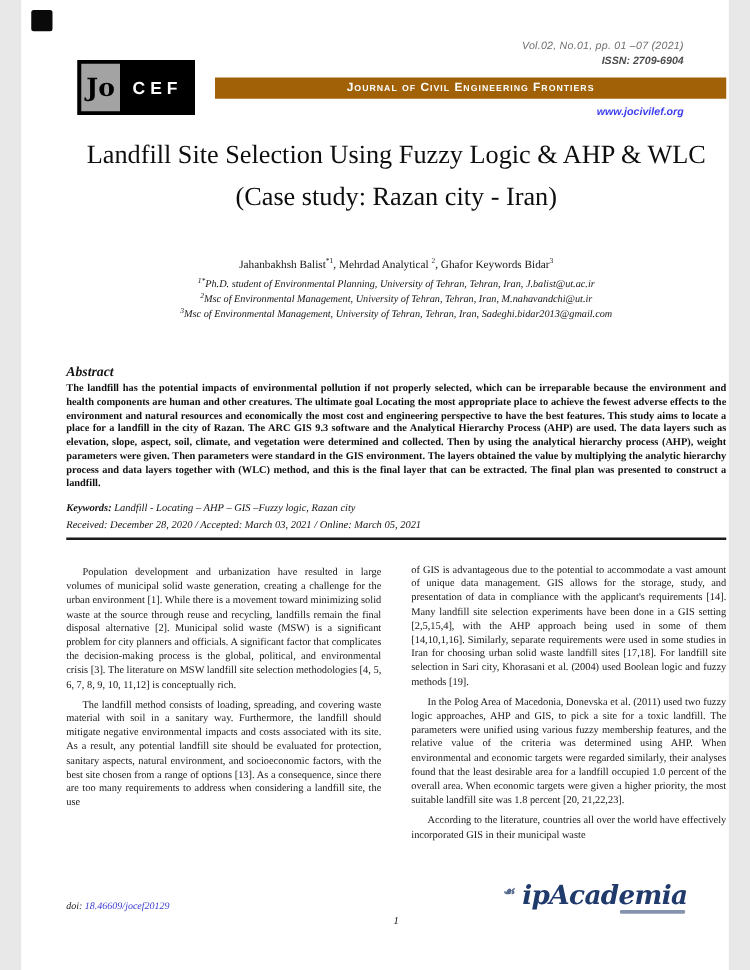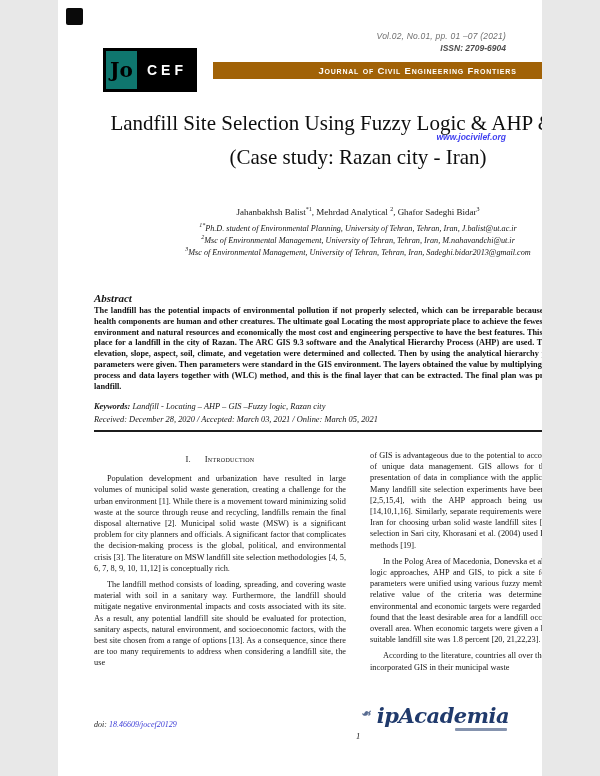--- a/index.html
+++ b/index.html
@@ -1,42 +1,42 @@
 <!DOCTYPE html>
 <html><head>
 <meta charset="utf-8">
 <style>
   html,body { margin:0; padding:0; background:#e8e8e8; }
   .page {
-    position:relative; width:484px; height:776px; margin:0 auto;
+    position:relative; width:566px; height:776px; margin:0 auto;
     background:#ffffff; overflow:hidden;
     font-family:"Liberation Serif", serif; color:#151515;
   }
   .abs { position:absolute; }
 
   
   .corner-mark { left:8px; top:8px; width:17px; height:17px; background:#0a0a0a; border-radius:2px; }
 
   
   .hdr-meta { right:36px; top:31px; text-align:right; font-family:"Liberation Sans", sans-serif; }
   .vol-line { font-size:8.5px; font-style:italic; color:#6f6f6f; letter-spacing:.2px; }
   .issn-line { font-size:8.5px; font-style:italic; font-weight:bold; color:#4d4d4d; margin-top:2px; }
 
   .logo { left:45px; top:48px; width:94px; height:44px; border:3px solid #000; background:#000; display:flex; box-sizing:border-box; }
-  .logo-left { width:31px; background:#0f766e; color:#000; display:flex; align-items:center; justify-content:center;
+  .logo-left { width:31px; background:#a3a3a3; color:#000; display:flex; align-items:center; justify-content:center;
                font-family:"DejaVu Serif", serif; font-weight:bold; font-size:20px; }
   .logo-right { flex:1; color:#fff; display:flex; align-items:center; justify-content:center;
                 font-family:"Liberation Sans", sans-serif; font-size:14px; font-weight:600; letter-spacing:4px; padding-left:3px; }
 
   .banner { left:155px; top:62px; width:409px; height:17px; background:#a16207; display:flex; align-items:center; justify-content:center; }
   .banner span { color:#fff; font-family:"Liberation Sans", sans-serif; font-size:9.5px; font-variant:small-caps;
                  letter-spacing:.8px; font-weight:600; }
 
   .website { right:36px; top:84px; font-family:"Liberation Sans", sans-serif; font-size:8.5px; font-weight:bold;
-             font-style:italic; color:#3d3def;margin-top:48px; }
+             font-style:italic; color:#3d3def; }
 
   
   .title { left:0; width:600px; text-align:center; font-size:21px; color:#0e0e0e; }
   .title1 { top:111px; }
   .title2 { top:145px; }
   .authors { left:0; width:600px; top:206px; text-align:center; font-size:9px; }
   .authors sup, .affil sup { font-size:6px; }
   .affil { left:0; width:600px; text-align:center; font-size:8.2px; font-style:italic; }
   .affil1 { top:222px; } .affil2 { top:234px; } .affil3 { top:246px; }
 
@@ -91,42 +91,39 @@
   <div class="abs banner">
     <span>Journal of Civil Engineering Frontiers</span>
   </div>
 
   <div class="abs website">www.jocivilef.org</div>
 
   <div class="abs title title1">Landfill Site Selection Using Fuzzy Logic &amp; AHP &amp; WLC</div>
   <div class="abs title title2">(Case study: Razan city - Iran)</div>
 
   <div class="abs authors">
-    <span>Jahanbakhsh Balist</span><sup>*1</sup><span>, Mehrdad Analytical </span><sup>2</sup><span>, Ghafor Sadeghi Bidar</span><sup>3</sup>
+    <span>Jahanbakhsh Balist</span><sup>*1</sup><span>, Mehrdad Analytical </span><sup>2</sup><span>, Ghafor Keywords Bidar</span><sup>3</sup>
   </div>
 
   <div class="abs affil affil1"><sup>1*</sup><span>Ph.D. student of Environmental Planning, University of Tehran, Tehran, Iran, J.balist@ut.ac.ir</span></div>
   <div class="abs affil affil2"><sup>2</sup><span>Msc of Environmental Management, University of Tehran, Tehran, Iran, M.nahavandchi@ut.ir</span></div>
   <div class="abs affil affil3"><sup>3</sup><span>Msc of Environmental Management, University of Tehran, Tehran, Iran, Sadeghi.bidar2013@gmail.com</span></div>
 
   <div class="abs abstract-heading">Abstract</div>
   <div class="abs abstract-body">The landfill has the potential impacts of environmental pollution if not properly selected, which can be irreparable because the environment and health components are human and other creatures. The ultimate goal Locating the most appropriate place to achieve the fewest adverse effects to the environment and natural resources and economically the most cost and engineering perspective to have the best features. This study aims to locate a place for a landfill in the city of Razan. The ARC GIS 9.3 software and the Analytical Hierarchy Process (AHP) are used. The data layers such as elevation, slope, aspect, soil, climate, and vegetation were determined and collected. Then by using the analytical hierarchy process (AHP), weight parameters were given. Then parameters were standard in the GIS environment. The layers obtained the value by multiplying the analytic hierarchy process and data layers together with (WLC) method, and this is the final layer that can be extracted. The final plan was presented to construct a landfill.</div>
 
   <div class="abs keywords">
     <span class="kw-label">Keywords:</span><span> Landfill - Locating – AHP – GIS –Fuzzy logic, Razan city</span>
   </div>
 
   <div class="abs received">Received: December 28, 2020 / Accepted: March 03, 2021 / Online: March 05, 2021</div>
 
   <div class="abs rule"></div>
 
   <div class="abs col col-left">
-    <div class="sec-heading">
-      <span class="sec-num">I.</span><span class="sec-title">Introduction</span>
-    </div>
     <p class="para indent">Population development and urbanization have resulted in large volumes of municipal solid waste generation, creating a challenge for the urban environment [1]. While there is a movement toward minimizing solid waste at the source through reuse and recycling, landfills remain the final disposal alternative [2]. Municipal solid waste (MSW) is a significant problem for city planners and officials. A significant factor that complicates the decision-making process is the global, political, and environmental crisis [3]. The literature on MSW landfill site selection methodologies [4, 5, 6, 7, 8, 9, 10, 11,12] is conceptually rich.</p>
     <p class="para indent">The landfill method consists of loading, spreading, and covering waste material with soil in a sanitary way. Furthermore, the landfill should mitigate negative environmental impacts and costs associated with its site. As a result, any potential landfill site should be evaluated for protection, sanitary aspects, natural environment, and socioeconomic factors, with the best site chosen from a range of options [13]. As a consequence, since there are too many requirements to address when considering a landfill site, the use</p>
   </div>
 
   <div class="abs col col-right">
     <p class="para">of GIS is advantageous due to the potential to accommodate a vast amount of unique data management. GIS allows for the storage, study, and presentation of data in compliance with the applicant's requirements [14]. Many landfill site selection experiments have been done in a GIS setting [2,5,15,4], with the AHP approach being used in some of them [14,10,1,16]. Similarly, separate requirements were used in some studies in Iran for choosing urban solid waste landfill sites [17,18]. For landfill site selection in Sari city, Khorasani et al. (2004) used Boolean logic and fuzzy methods [19].</p>
     <p class="para indent">In the Polog Area of Macedonia, Donevska et al. (2011) used two fuzzy logic approaches, AHP and GIS, to pick a site for a toxic landfill. The parameters were unified using various fuzzy membership features, and the relative value of the criteria was determined using AHP. When environmental and economic targets were regarded similarly, their analyses found that the least desirable area for a landfill occupied 1.0 percent of the overall area. When economic targets were given a higher priority, the most suitable landfill site was 1.8 percent [20, 21,22,23].</p>
     <p class="para indent">According to the literature, countries all over the world have effectively incorporated GIS in their municipal waste</p>
   </div>
 

